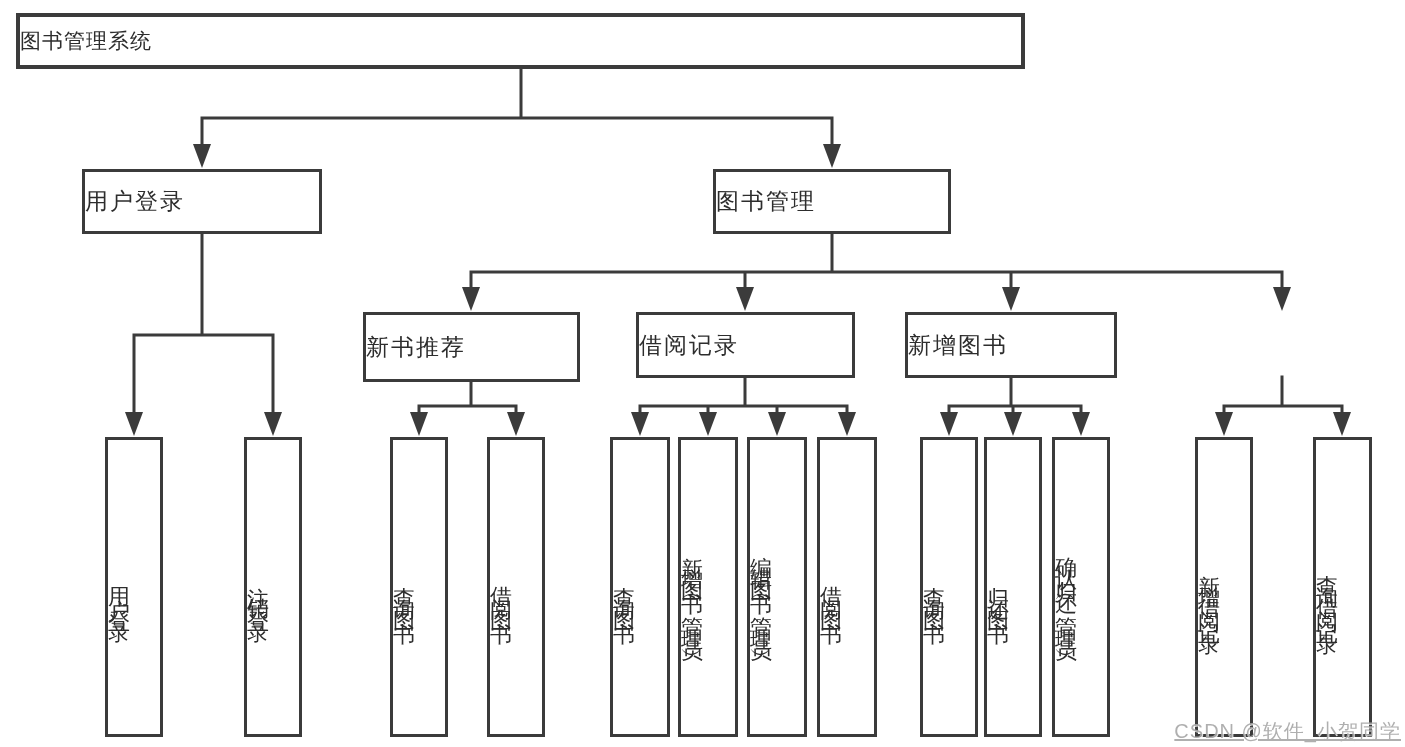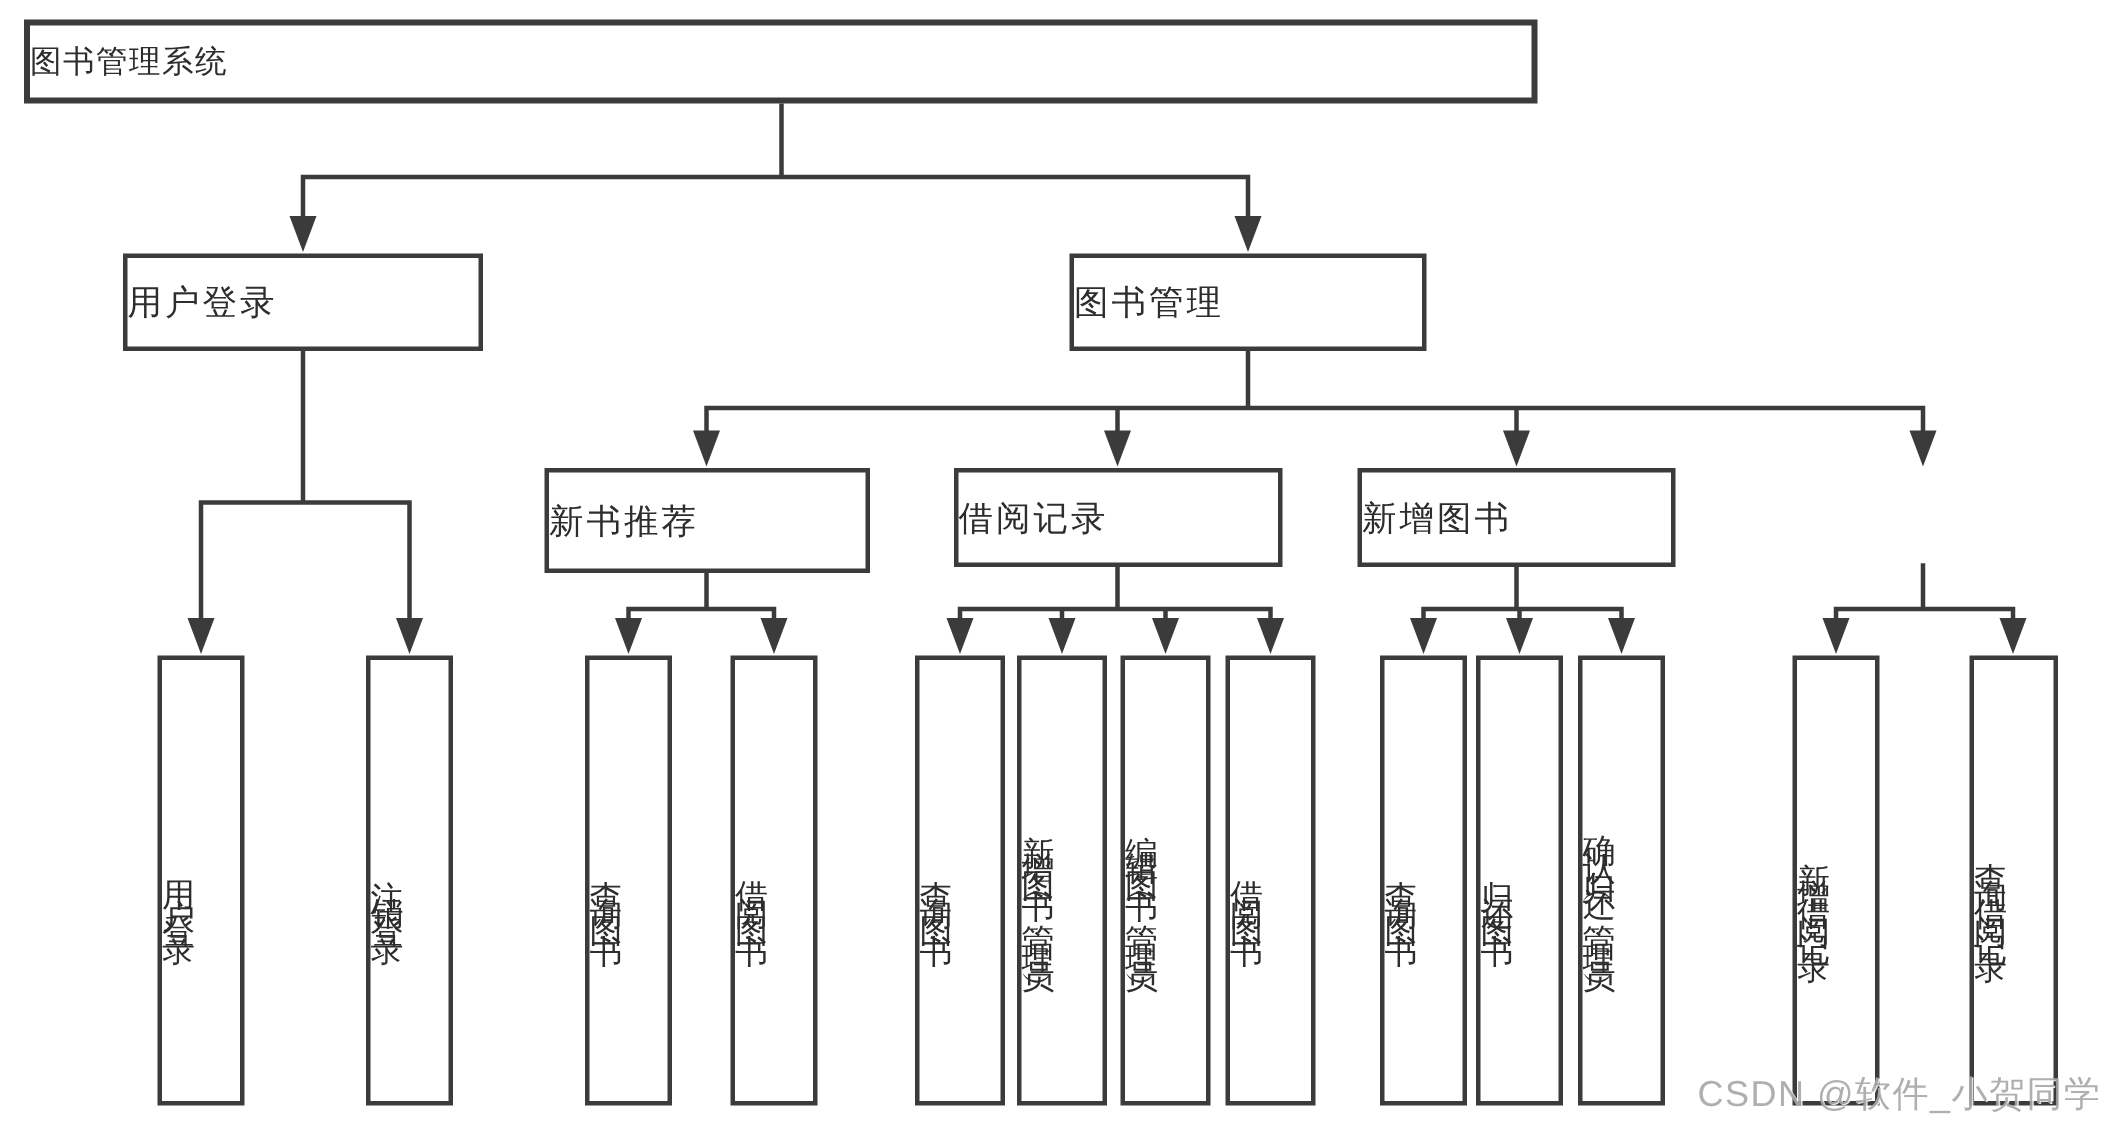--- a/index.html
+++ b/index.html
@@ -33,26 +33,27 @@
     text-orientation: mixed;
     font-size: 22px;
     line-height: 1;
     letter-spacing: 12px;
     margin-bottom: -12px;
   }
   .watermark {
     position: absolute;
     right: 4px;
     bottom: 2px;
-    font-size: 24px;
+    font-size: 20px;
     letter-spacing: 1px;
     color: var(--wm, #a9a9a9);
     text-shadow: 1px 1px 0 rgba(255,255,255,0.9);
     opacity: 0.92;
     white-space: nowrap;
+    text-decoration: underline;
   }
 </style>
 </head>
 <body>
 
 <div class="canvas">
 
   <svg class="wires" viewBox="0 0 1405 747" xmlns="http://www.w3.org/2000/svg">
     <path class="l" d="
       M521 69 V118 M202 118 H832 M202 118 V146 M832 118 V146

